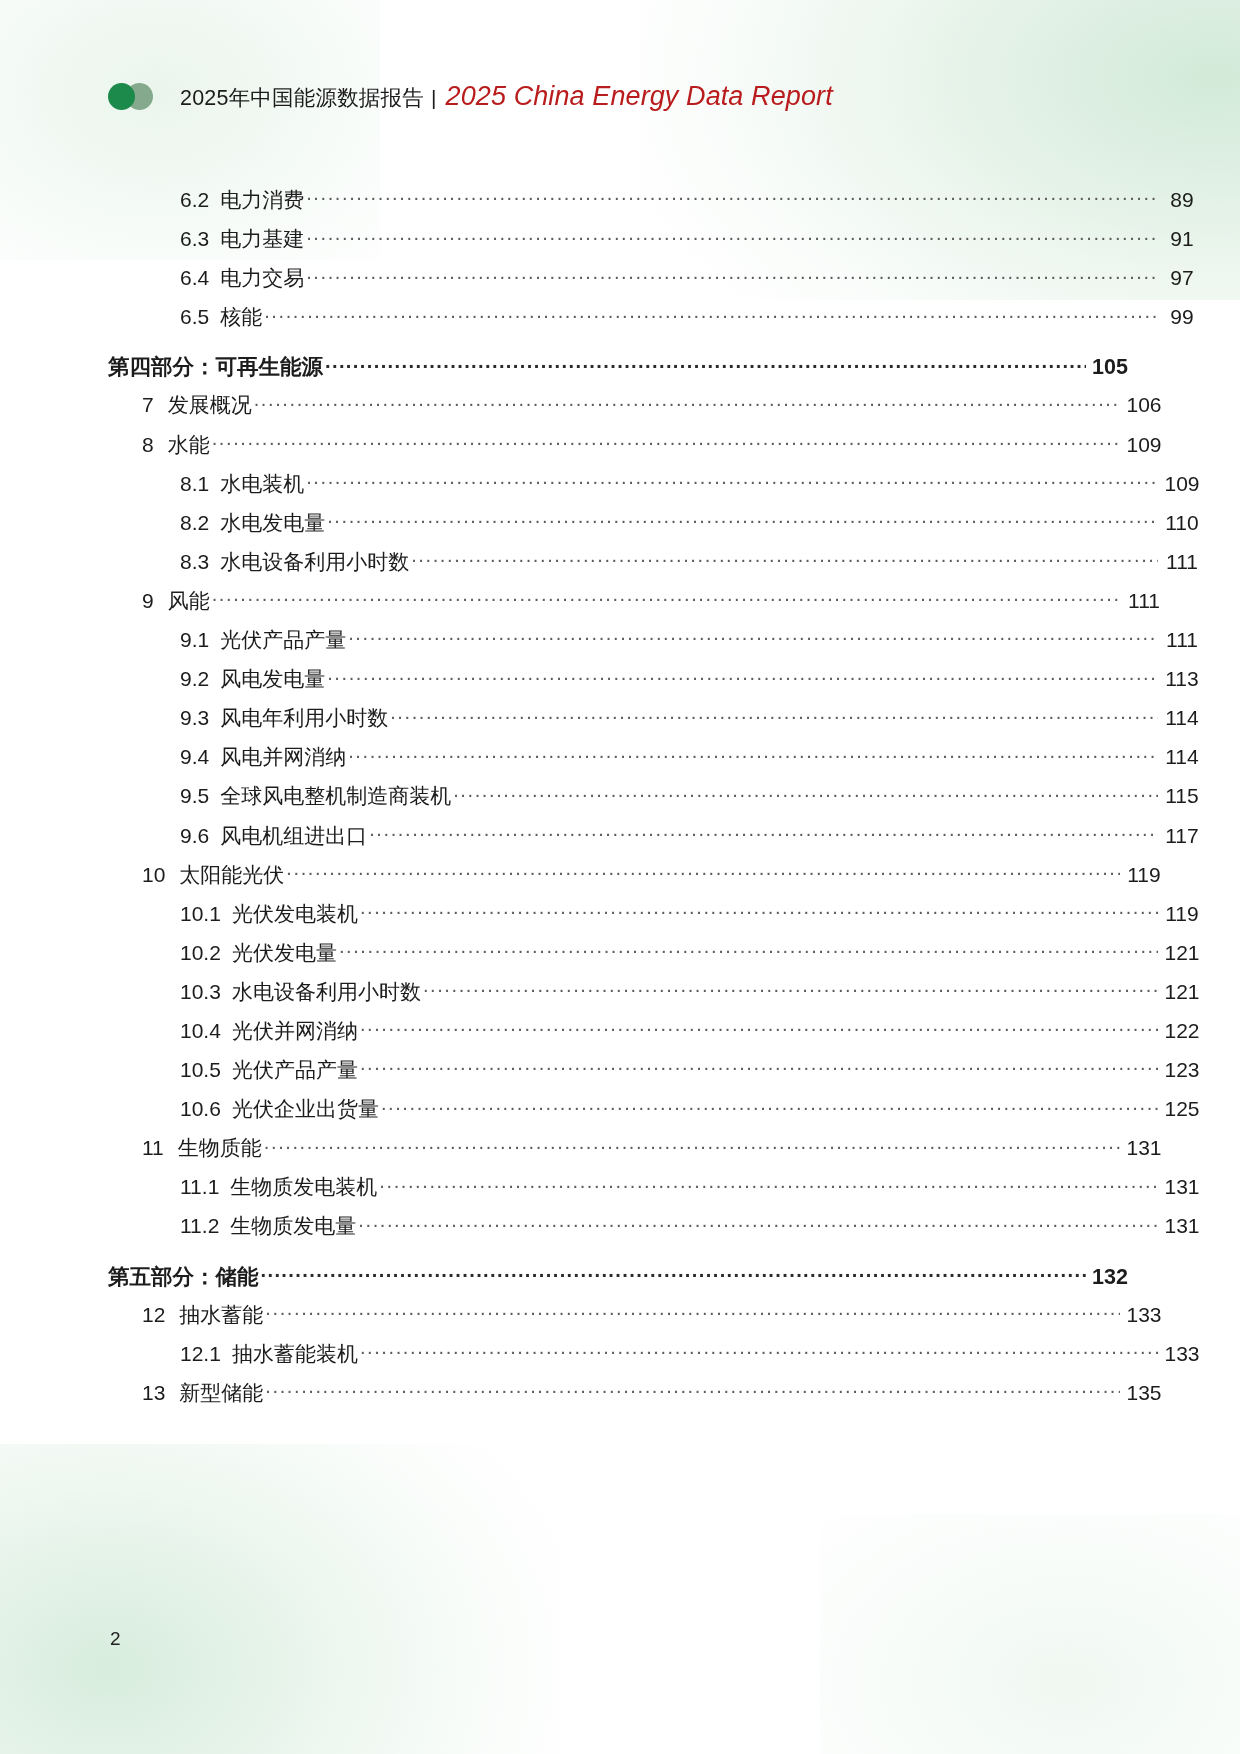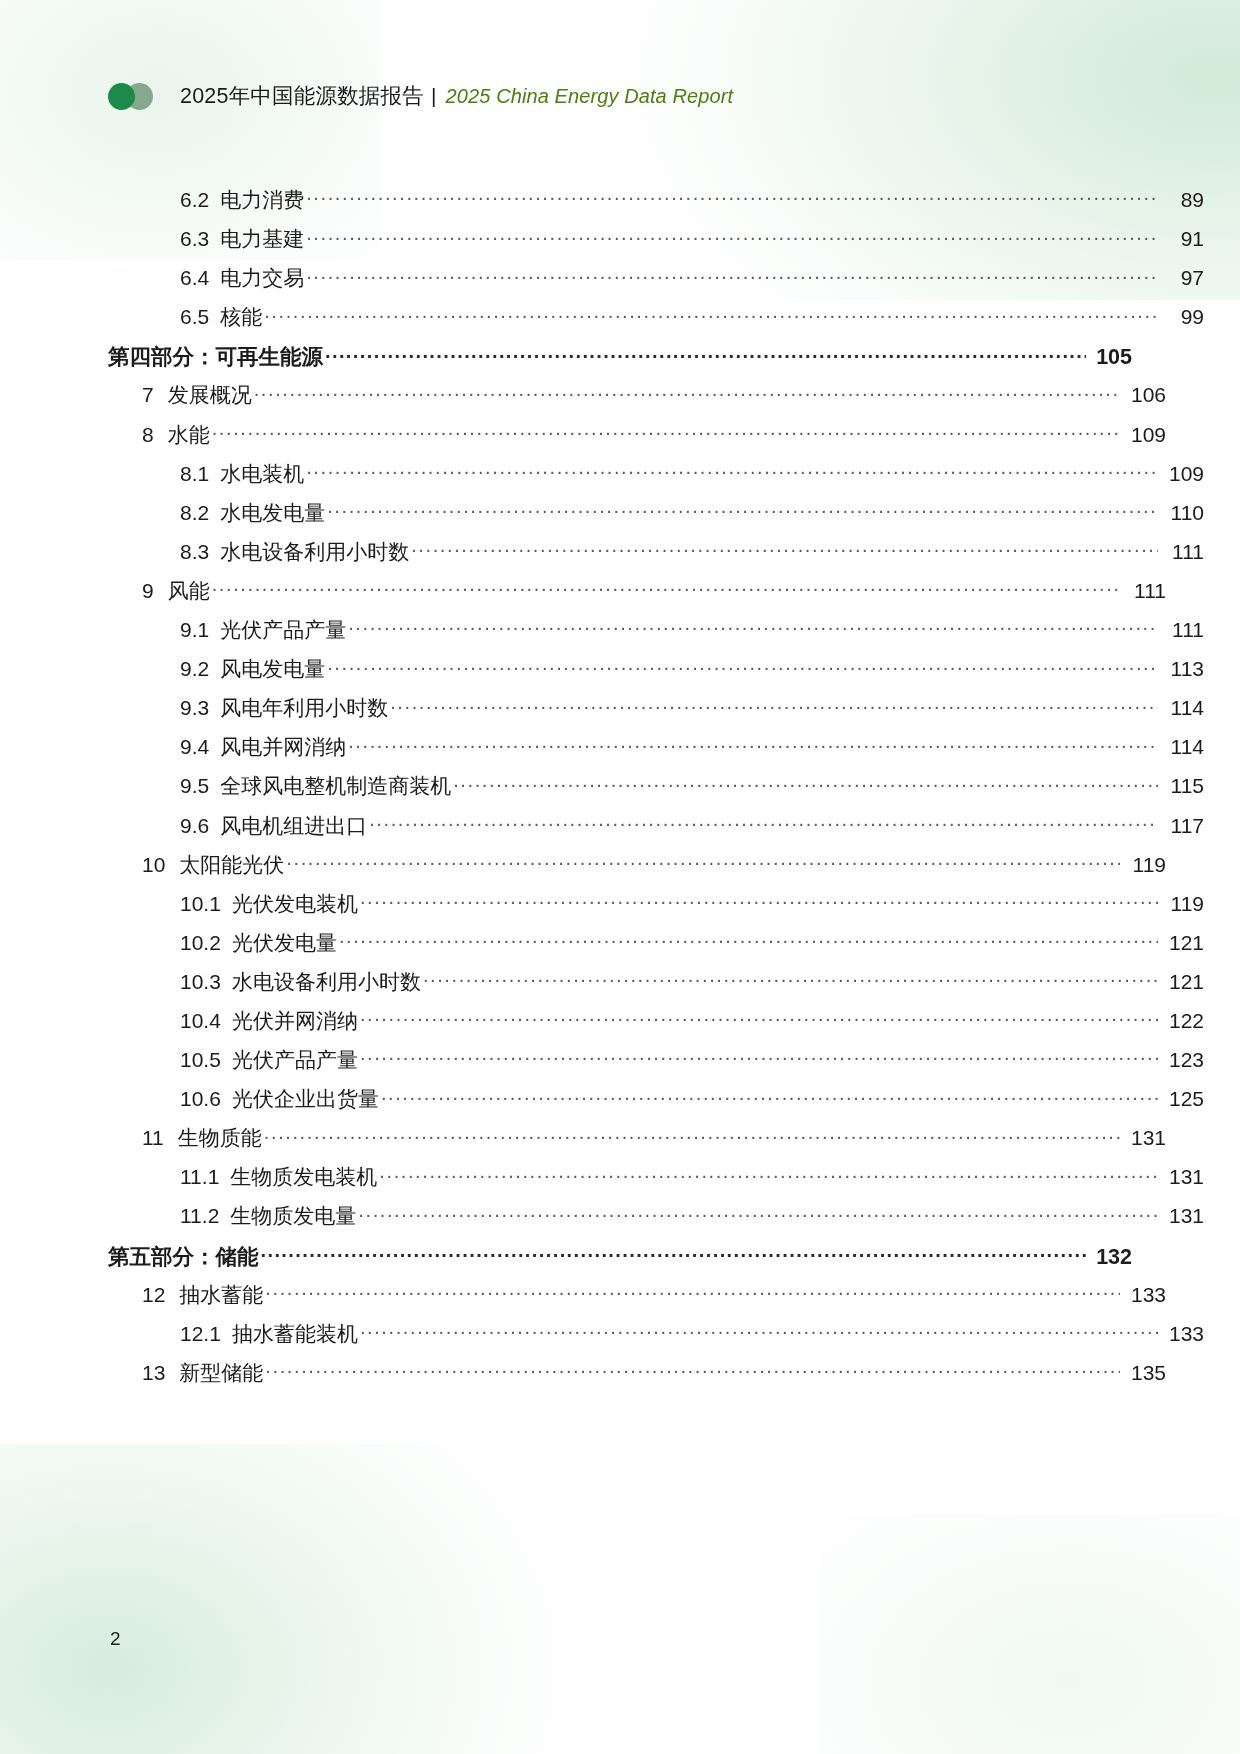--- a/index.html
+++ b/index.html
@@ -107,22 +107,22 @@
     white-space: nowrap;
     line-height: 1;
   }
   .runhead-sep {
     color: #1b1b1b;
     margin: 0 9px 0 7px;
     font-size: 21px;
   }
   .runhead-en {
     font-style: italic;
-    font-size: 20px;
-    color: #4d7c0f;
+    font-size: 27px;
+    color: #b91c1c;
     letter-spacing: 0.1px;
   }
 
   
   .toc {
     position: absolute;
     top: 186px;
     left: 108px;
     width: 1024px;
   }
@@ -156,29 +156,30 @@
              "........................................................................";
     position: absolute;
     left: 0;
     bottom: 0.08em;
     font-size: 20px;
     letter-spacing: 1.6px;
     color: #5a5a5a;
   }
   .toc-page {
     flex: 0 0 auto;
-    text-align: right;
+    text-align: center;
     min-width: 44px;
   }
 
   
   .lvl-part {
     font-weight: bold;
     font-size: 21.5px;
     padding-left: 0;
+    margin-top: 10px;
   }
   .lvl-part .toc-leader::before { color: #2a2a2a; letter-spacing: 1.4px; }
 
   .lvl-chap   { padding-left: 34px; }
   .lvl-sec    { padding-left: 72px; }
 
   .gap-sm { width: 11px; display: inline-block; }
   .gap-md { width: 14px; display: inline-block; }
 
   

